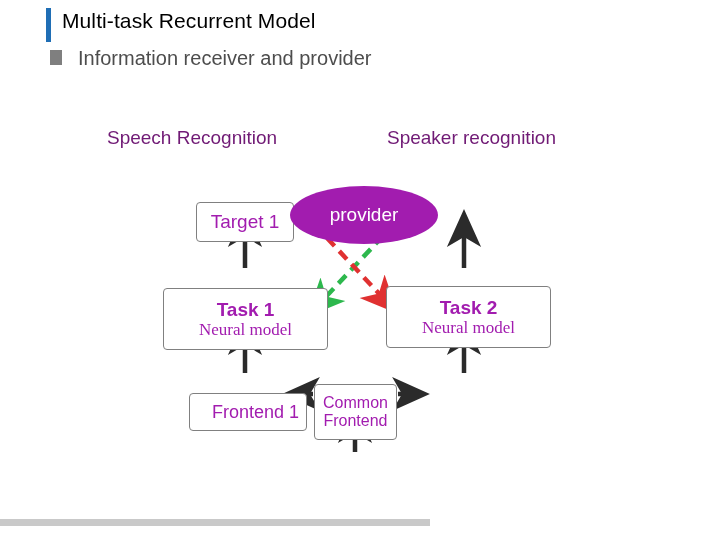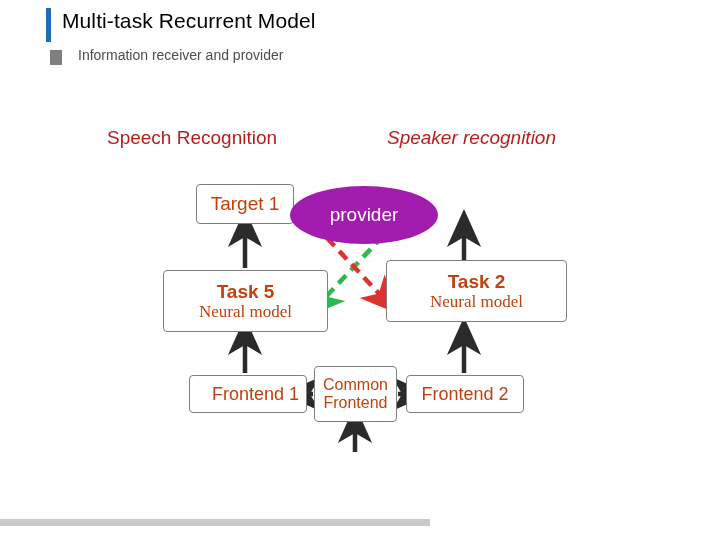--- a/index.html
+++ b/index.html
@@ -38,65 +38,66 @@
     left: 50px;
     top: 50px;
     width: 12px;
     height: 15px;
     background: #7f7f7f;
   }
   #page-subtitle {
     position: absolute;
     left: 78px;
     top: 47px;
-    font-size: 14px;
+    font-size: 20px;
     color: #4d4d4d;
     white-space: nowrap;
   }
 
   
   .col-heading {
     position: absolute;
     font-size: 19px;
-    color: #b91c1c;
+    color: #701a75;
     white-space: nowrap;
   }
   #heading-left  { left: 107px; top: 127px; }
-  #heading-right { left: 387px; top: 127px; font-style: italic; }
+  #heading-right { left: 387px; top: 127px; }
 
   
   #diagram {
     position: absolute;
     left: 0;
     top: 0;
     width: 720px;
     height: 540px;
   }
   .node {
     position: absolute;
     box-sizing: border-box;
     border: 1.5px solid #808080;
     border-radius: 4px;
     background: #ffffff;
-    color: #c2410c;
+    color: #a21caf;
     display: flex;
     flex-direction: column;
     align-items: center;
     justify-content: center;
     text-align: center;
     line-height: 1.12;
+    margin-top: 18px;
   }
   .node .l1 { display: block; }
   .node .l2 { display: block; }
 
   #node-target1 { left: 196px; top: 184px; width: 98px;  height: 40px; font-size: 19px; }
   #node-target2 { left: 416px; top: 184px; width: 98px;  height: 40px; font-size: 19px; }
 
   #node-task1   { left: 163px; top: 270px; width: 165px; height: 62px; }
-  #node-task2   { left: 386px; top: 260px; width: 181px; height: 62px; }
+  #node-task2   { left: 386px; top: 268px; width: 165px; height: 62px; }
   #node-task1 .l1, #node-task2 .l1 { font-size: 19px; font-weight: bold; }
   #node-task1 .l2, #node-task2 .l2 { font-size: 17px; font-family: Liberation Serif, serif; }
 
   #node-frontend1 { left: 189px; top: 375px; width: 118px; height: 38px; font-size: 18px; padding-left: 15px; }
   #node-frontend2 { left: 406px; top: 375px; width: 118px; height: 38px; font-size: 18px; }
 
   #node-common   { left: 314px; top: 366px; width: 83px; height: 56px; }
   #node-common .l1, #node-common .l2 { font-size: 16px; }
 
   
@@ -171,34 +172,31 @@
     <line x1="383" y1="236" x2="320" y2="303" stroke="#2db84d" stroke-width="4.5" stroke-dasharray="11,7" marker-end="url(#ah-green)"></line>
 
     <line x1="327" y1="238" x2="385" y2="300" stroke="#e03131" stroke-width="4.5" stroke-dasharray="11,7" marker-end="url(#ah-red)"></line>
   </svg>
 
   <div class="node" id="node-target1">
     <span class="l1">Target 1</span>
   </div>
 
   <div class="node" id="node-task1">
-    <span class="l1">Task 5</span>
+    <span class="l1">Task 1</span>
     <span class="l2">Neural model</span>
   </div>
   <div class="node" id="node-task2">
     <span class="l1">Task 2</span>
     <span class="l2">Neural model</span>
   </div>
 
   <div class="node" id="node-frontend1">
     <span class="l1">Frontend 1</span>
   </div>
-  <div class="node" id="node-frontend2">
-    <span class="l1">Frontend 2</span>
-  </div>
 
   <div class="node" id="node-common">
     <span class="l1">Common</span>
     <span class="l2">Frontend</span>
   </div>
 
   <div id="provider-ellipse">
     <span>provider</span>
   </div>
 </div>

